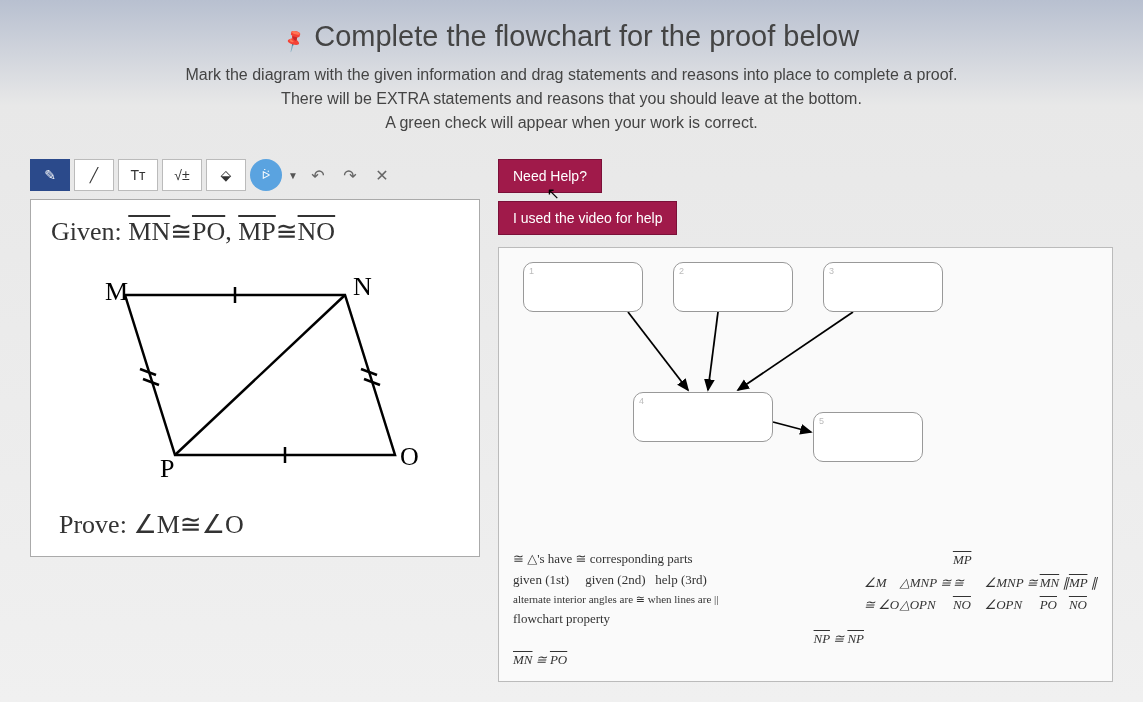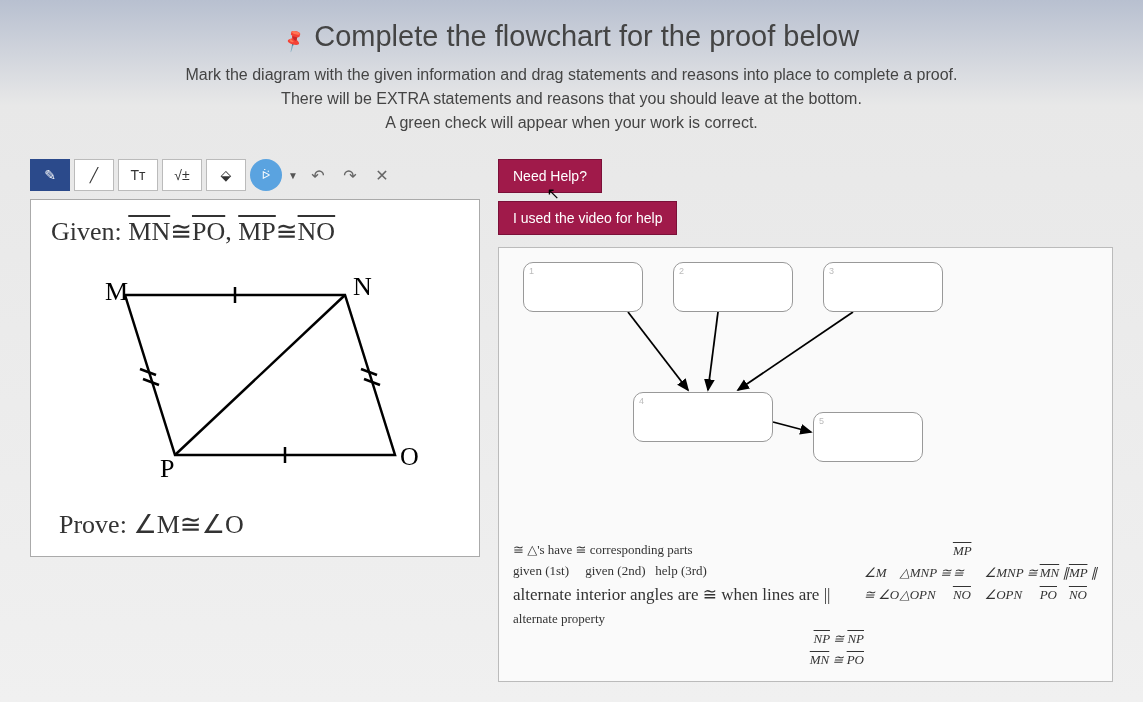--- a/index.html
+++ b/index.html
@@ -175,26 +175,26 @@
         </div>
 
         <div class="bank">
           <div class="bank-left">
             <div class="row">≅ △'s have ≅ corresponding parts</div>
             <div class="row">
               <span>given (1st)</span>&nbsp;&nbsp;&nbsp;&nbsp;
               <span>given (2nd)</span>&nbsp;&nbsp;
               <span>help (3rd)</span>
             </div>
-            <div class="row" style="font-size:17px;">alternate interior angles are ≅ when lines are ||</div>
-            <div class="row">alternate property</div>
+            <div class="row" style="font-size:11px;">alternate interior angles are ≅ when lines are ||</div>
+            <div class="row">flowchart property</div>
             <div class="row" style="text-align:right;">
               <span class="serif-it"><span class="overline">NP</span> <span>≅</span> <span class="overline">NP</span></span>
             </div>
-            <div class="row" style="text-align:right;">
+            <div class="row" style="">
               <span class="serif-it"><span class="overline">MN</span> <span>≅</span> <span class="overline">PO</span></span>
             </div>
           </div>
           <div class="bank-right">
             <div class="stack">
               <span>∠M ≅ ∠O</span>
               <span>△MNP ≅ △OPN</span>
               <span><span class="overline">MP</span> <span>≅</span> <span class="overline">NO</span></span>
               <span>∠MNP ≅ ∠OPN</span>
               <span><span class="overline">MN</span> <span>∥</span> <span class="overline">PO</span></span>

